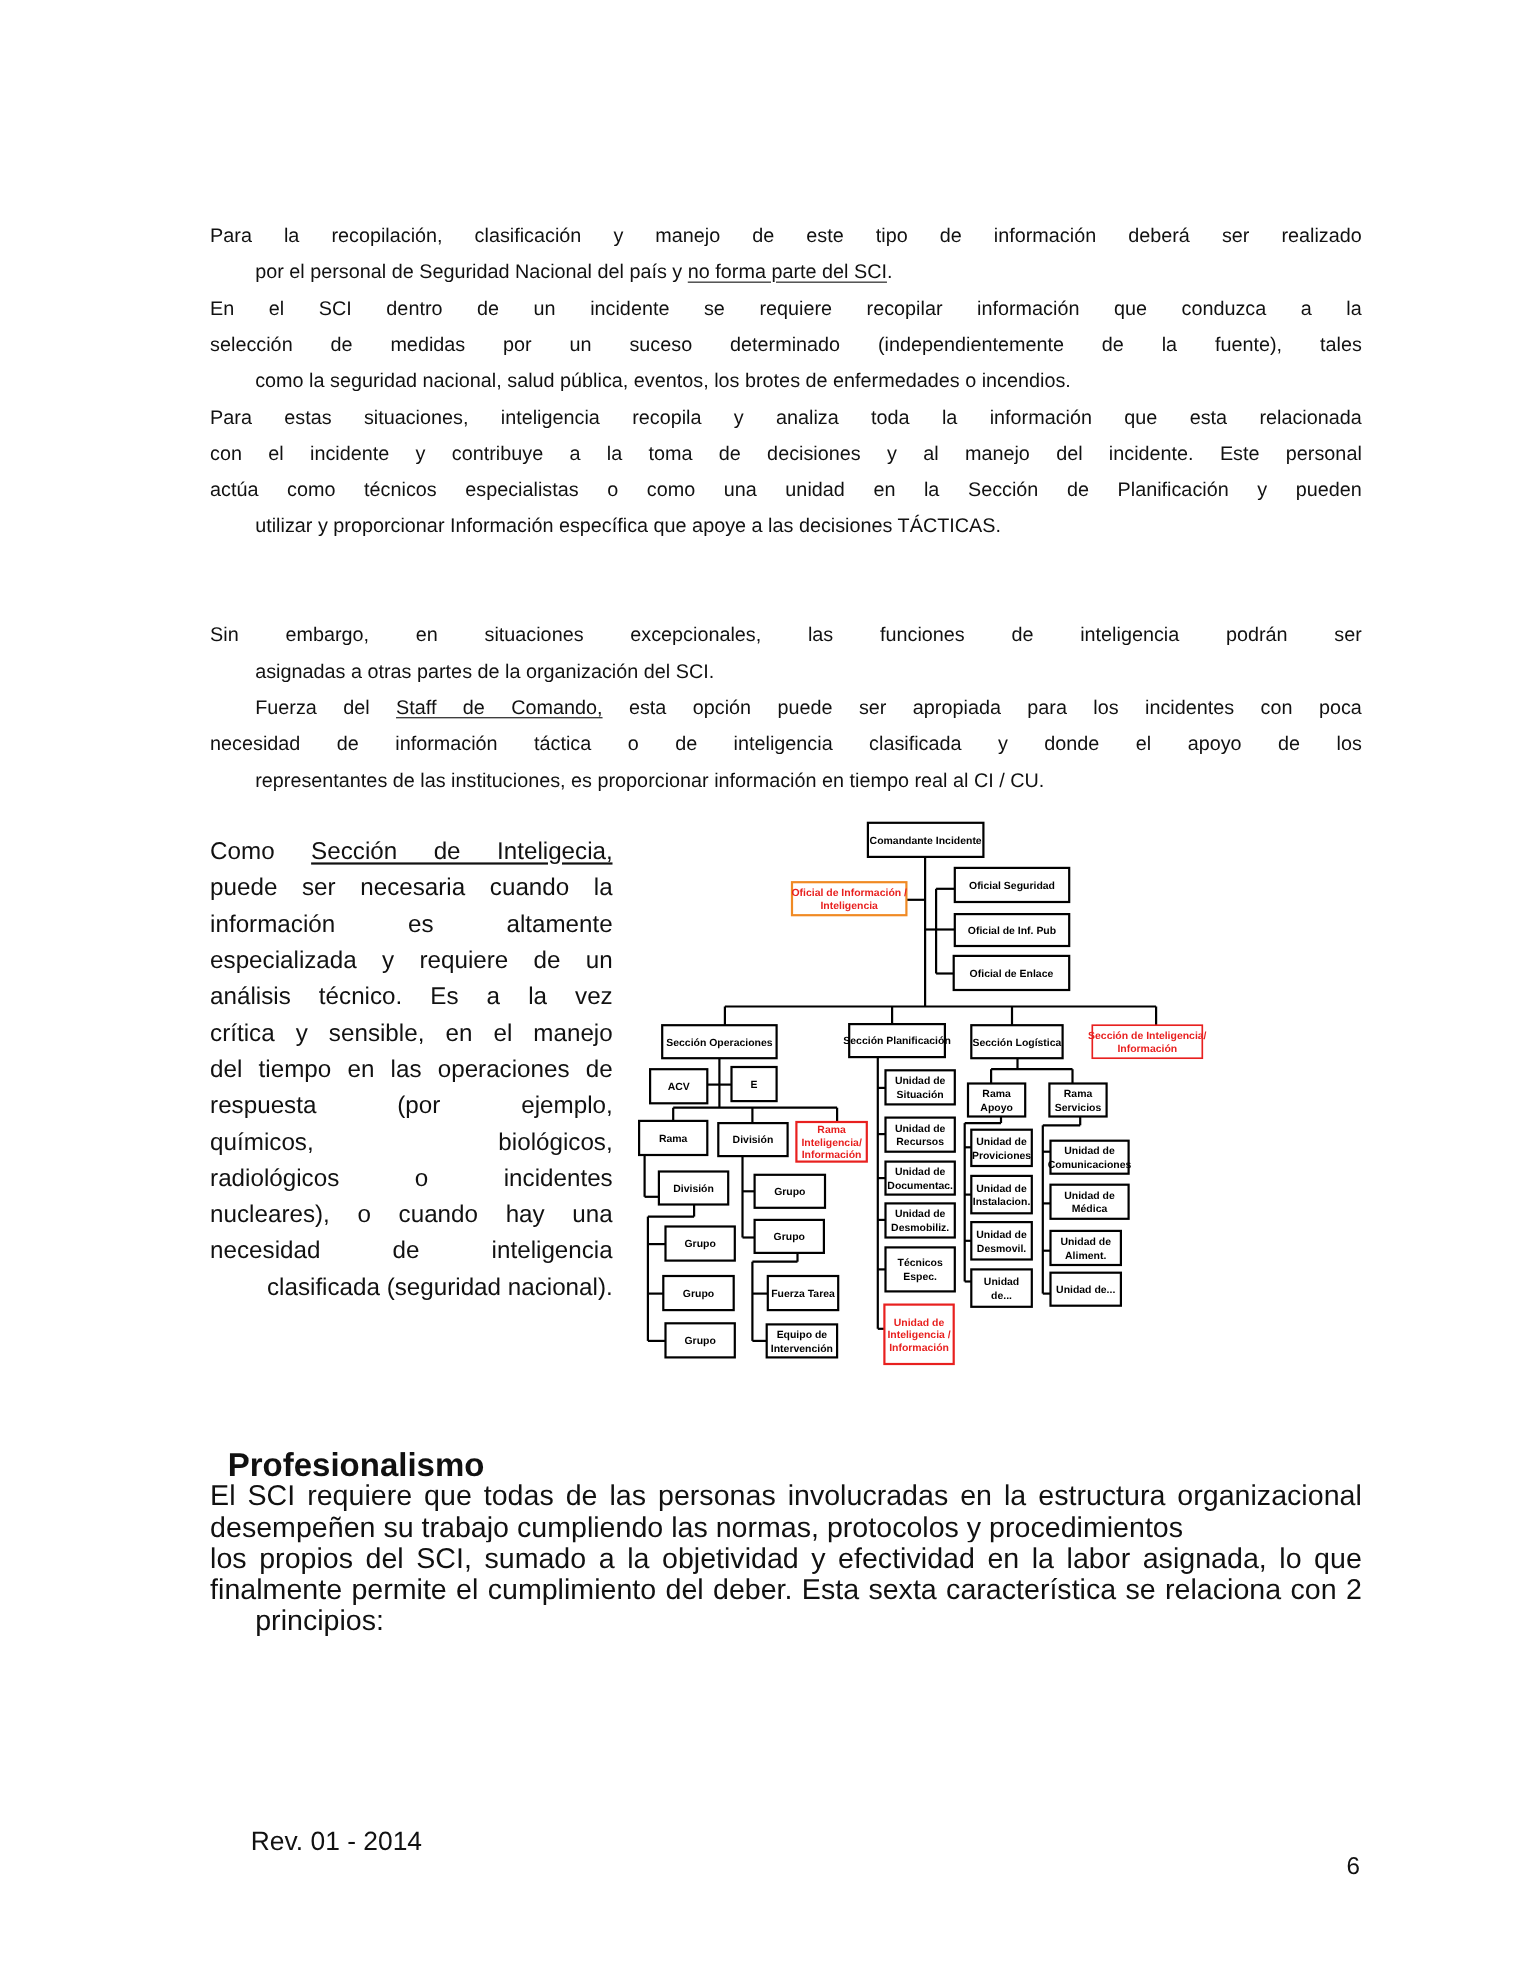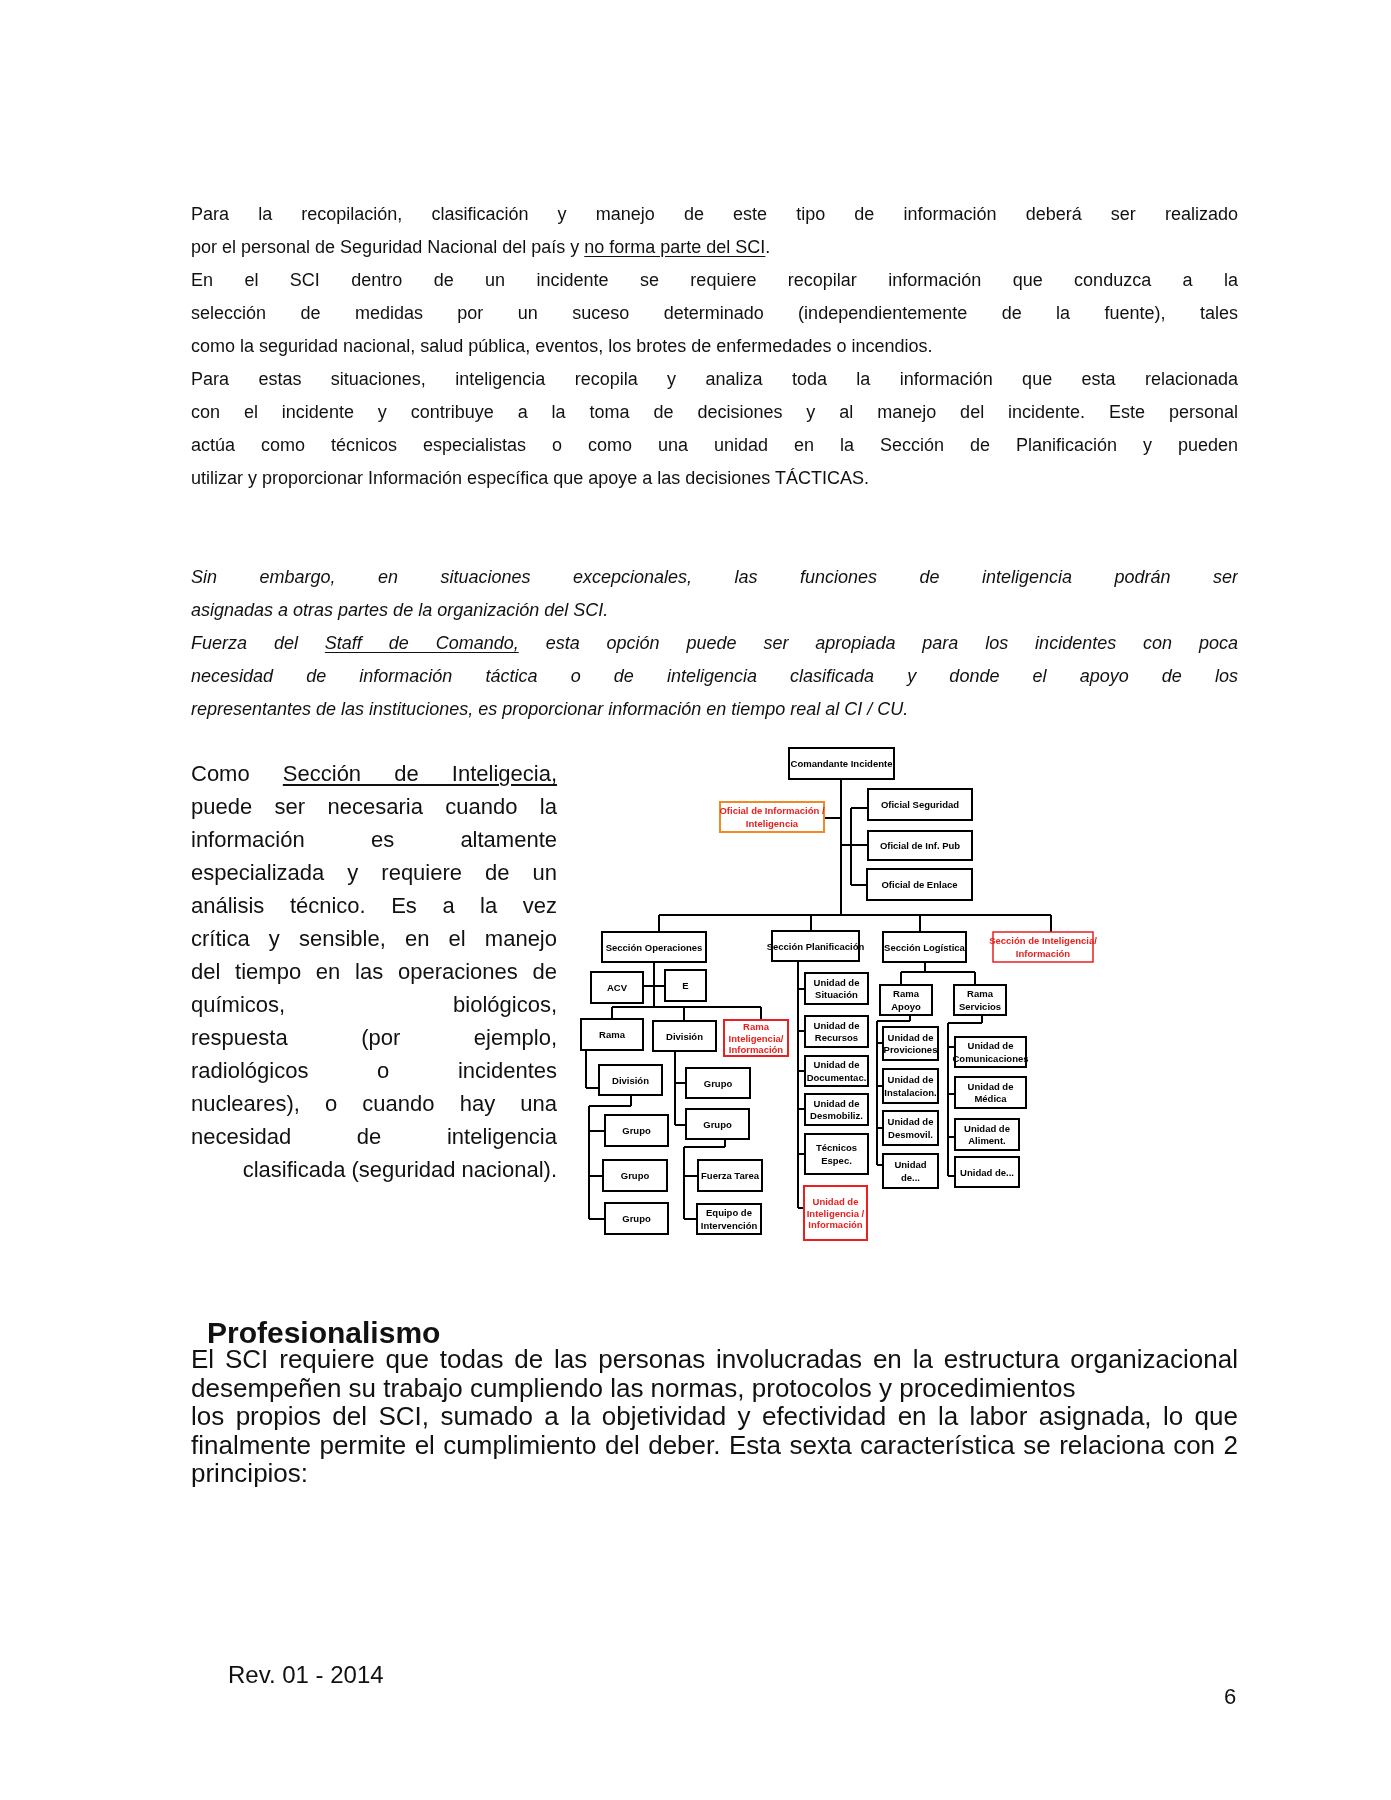--- a/index.html
+++ b/index.html
@@ -1,20 +1,20 @@
 <!DOCTYPE html>
 <html><head>
 <meta charset="utf-8">
 <style>
   html, body { margin: 0; padding: 0; background: #ffffff; }
   body { width: 1391px; height: 1800px; position: relative; overflow: hidden;
          font-family: "Liberation Sans", sans-serif; color: #111; }
   .p { position: absolute; left: 191px; width: 1047px; font-size: 18px; line-height: 33px;
        text-align: justify; margin: 0; }
-  .line { display: block; height: 33px; white-space: nowrap; }
+  .line { display: block; height: 33px; white-space: nowrap; margin-left: 41px; }
   .jl { text-align-last: justify; white-space: normal; display: block; height: 33px; overflow: hidden; }
   .u { text-decoration: underline; text-underline-offset: 3px; }
   .side { position: absolute; left: 191px; width: 366px; top: 757px; font-size: 22px; line-height: 33px; text-align: right; }
   .side .jl { height: 33px; }
   .h { position: absolute; left: 197px; top: 1306px; font-size: 30px; font-weight: bold; margin: 10px; }
   .p2 { position: absolute; left: 191px; width: 1047px; top: 1345px; font-size: 26px; line-height: 28.6px; }
   .p2 .jl { height: 28.6px; }
   .p2 .line { height: 28.6px; }
   .footer-rev { position: absolute; left: 228px; top: 1661px; font-size: 24px; }
   .footer-page { position: absolute; left: 1224px; top: 1684px; font-size: 22px; }
@@ -29,38 +29,38 @@
   <span class="line"><span>por  el personal de Seguridad Nacional del país y  </span><span class="u">no  forma parte del SCI</span><span>.</span></span>
   <span class="jl">En el SCI dentro de un incidente  se requiere recopilar información que conduzca a la</span>
   <span class="jl">selección de medidas por un suceso determinado (independientemente de la fuente), tales</span>
   <span class="line">como la seguridad nacional, salud pública, eventos, los brotes de enfermedades o incendios.</span>
   <span class="jl">Para estas situaciones, inteligencia recopila y analiza toda la información que esta relacionada</span>
   <span class="jl">con el incidente y contribuye a la toma de decisiones y al manejo del incidente. Este personal</span>
   <span class="jl">actúa como técnicos especialistas o como una unidad en la Sección de Planificación y pueden</span>
   <span class="line">utilizar y proporcionar Información específica que apoye a  las decisiones TÁCTICAS.</span>
 </div>
 
-<div class="p" style="top:561px;font-style:italic;">
+<div class="p" style="top:561px;">
   <span class="jl">Sin embargo, en situaciones excepcionales, las funciones de inteligencia podrán ser</span>
   <span class="line">asignadas a otras partes de la organización del SCI.</span>
   <span class="line jl"><span>Fuerza del </span><span class="u">Staff de Comando,</span><span> esta opción puede ser apropiada para los incidentes con poca</span></span>
   <span class="jl">necesidad de información táctica o de inteligencia clasificada y donde el apoyo de los</span>
   <span class="line">representantes de las instituciones, es proporcionar información en tiempo real al CI / CU.</span>
 </div>
 
 <div class="side">
   <span class="jl"><span>Como  </span><span class="u">Sección  de  Inteligecia,</span></span>
   <span class="jl">puede ser necesaria cuando la</span>
   <span class="jl">información es altamente</span>
   <span class="jl">especializada y requiere de un</span>
   <span class="jl">análisis técnico. Es a la vez</span>
   <span class="jl">crítica y sensible, en el manejo</span>
   <span class="jl">del tiempo en las operaciones de</span>
+  <span class="jl">respuesta (por ejemplo,</span>
   <span class="jl">químicos, biológicos,</span>
-  <span class="jl">respuesta (por ejemplo,</span>
   <span class="jl">radiológicos o incidentes</span>
   <span class="jl">nucleares), o cuando hay una</span>
   <span class="jl">necesidad de inteligencia</span>
   <span class="line">clasificada (seguridad nacional).</span>
 </div>
 
 <svg id="orgchart" width="1391" height="1800">
   <g id="connectors" stroke="#000" stroke-width="2" fill="none">
 
     <line x1="841" y1="779" x2="841" y2="915"></line>

